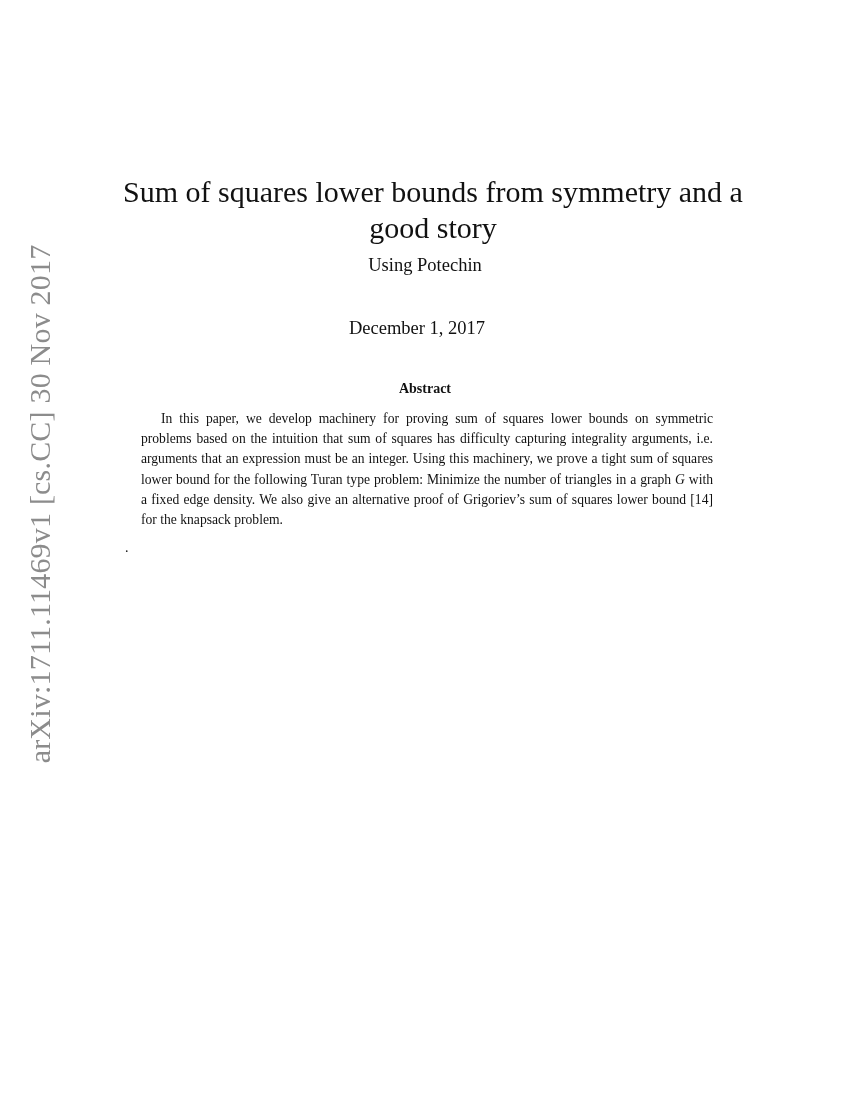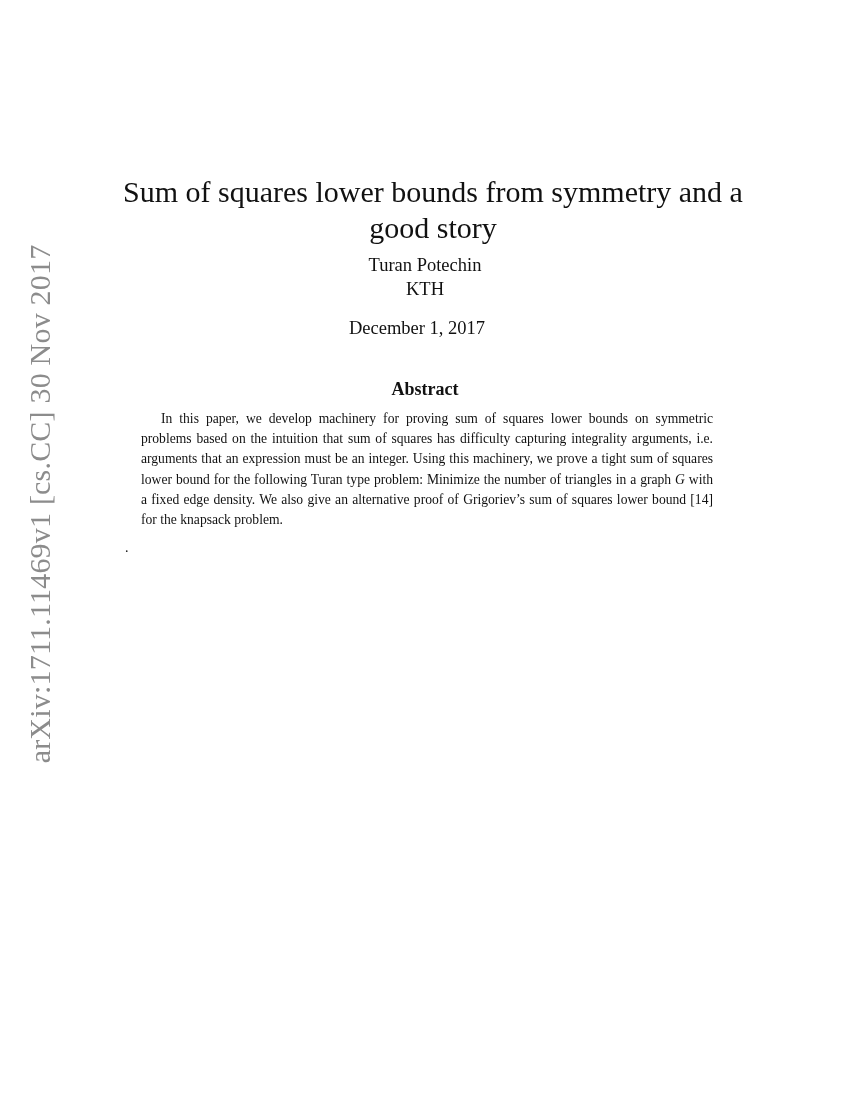--- a/index.html
+++ b/index.html
@@ -63,21 +63,21 @@
       text-align: center;
       font-size: 18.5px;
       line-height: 24px;
     }
     .abstract-heading {
       position: absolute;
       left: 225px;
       width: 400px;
       top: 380px;
       text-align: center;
-      font-size: 18px;
+      font-size: 14px;
       font-weight: bold;
       line-height: 18px;
     }
     .abstract-body {
       position: absolute;
       left: 137px;
       width: 572px;
       top: 405px;
       font-size: 13.6px;
       line-height: 20.2px;
@@ -100,22 +100,21 @@
 </head>
 <body>
 
 <div class="arxiv-stamp">
   <span>arXiv:1711.11469v1  [cs.CC]  30 Nov 2017</span>
 </div>
 
 <h1 class="title">Sum of squares lower bounds from symmetry and a good story</h1>
 
 <div class="author-block">
-  <div>Turan Potechin</div>
-  <div>KTH</div>
+  <div>Using Potechin</div>
 </div>
 
 <div class="date">December 1, 2017</div>
 
 <div class="abstract-heading">Abstract</div>
 
 <p class="abstract-body"><span>In this paper, we develop machinery for proving sum of squares lower bounds on sym­metric problems based on the intuition that sum of squares has difficulty capturing integrality arguments, i.e.  arguments that an expression must be an integer.  Using this machinery, we prove a tight sum of squares lower bound for the following Turan type problem: Minimize the number of triangles in a graph </span><span class="math-var">G</span><span> with a fixed edge density.  We also give an alternative proof of Grigoriev’s sum of squares lower bound [14] for the knapsack problem.</span></p>
 
 <div class="stray-dot">.</div>
 

